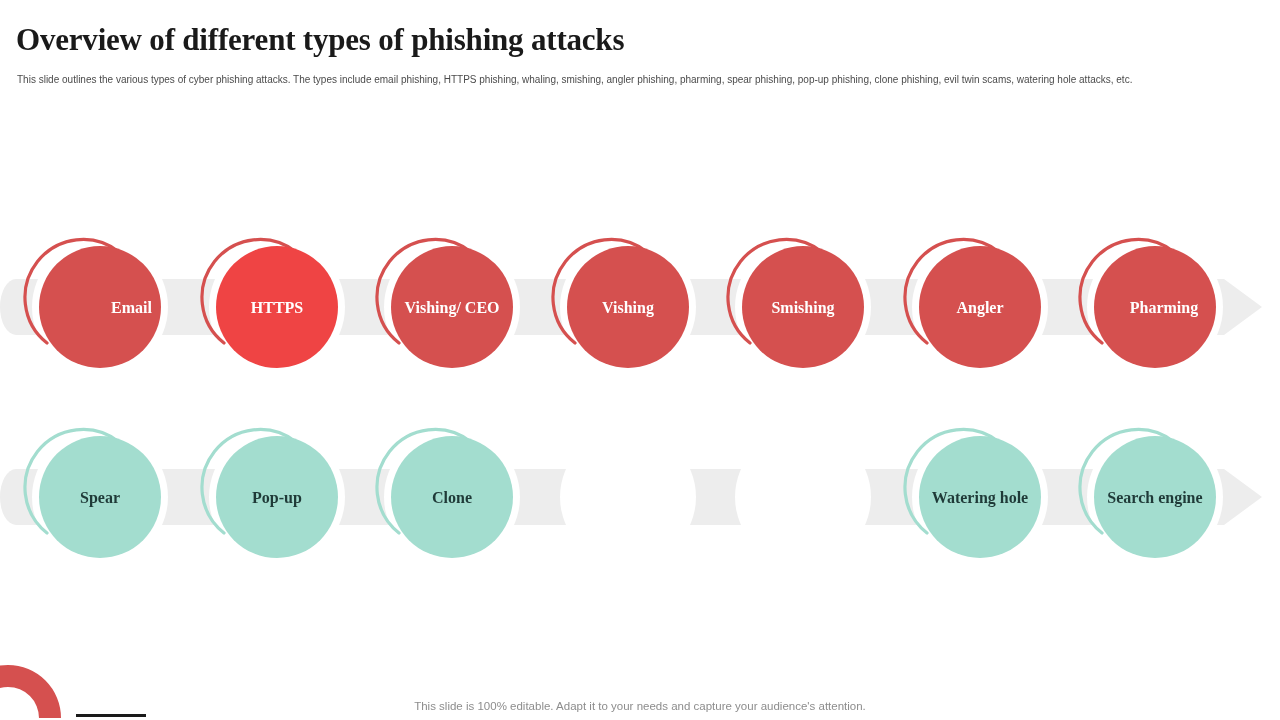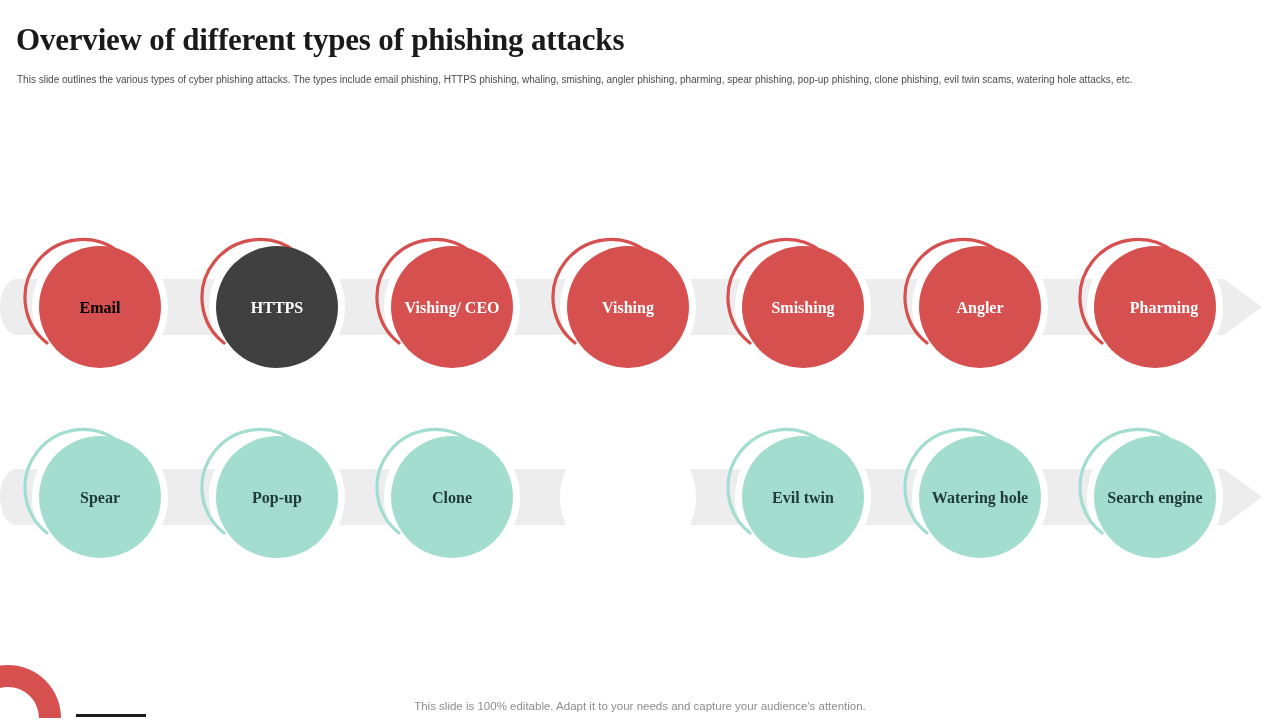--- a/index.html
+++ b/index.html
@@ -169,30 +169,30 @@
         </g>
       </svg>
     </div>
   <div class="node red" style="left: 39px;">
         <div class="arc">
           <svg width="128" height="128" viewBox="0 0 128 128" xmlns="http://www.w3.org/2000/svg">
             <path d="M24 108 A58 58 0 0 1 96 17" fill="none" stroke="#d5504f" stroke-width="3.2" stroke-linecap="round"></path>
           </svg>
         </div>
         <div class="disc" style="background: rgb(213, 80, 79);">
-          <div class="label" style="color: #000000;">Email</div>
+          <div class="label" style="color: #ffffff; text-align: right;">Email</div>
         </div>
       </div>
       <div class="node red" style="left: 216px;">
         <div class="arc">
           <svg width="128" height="128" viewBox="0 0 128 128" xmlns="http://www.w3.org/2000/svg">
             <path d="M24 108 A58 58 0 0 1 96 17" fill="none" stroke="#d5504f" stroke-width="3.2" stroke-linecap="round"></path>
           </svg>
         </div>
-        <div class="disc" style="background: #404040;">
+        <div class="disc" style="background: #ef4444;">
           <div class="label" style="color: rgb(255, 255, 255);">HTTPS</div>
         </div>
       </div>
       <div class="node red" style="left: 391px;">
         <div class="arc">
           <svg width="128" height="128" viewBox="0 0 128 128" xmlns="http://www.w3.org/2000/svg">
             <path d="M24 108 A58 58 0 0 1 96 17" fill="none" stroke="#d5504f" stroke-width="3.2" stroke-linecap="round"></path>
           </svg>
         </div>
         <div class="disc" style="background: rgb(213, 80, 79);">
@@ -284,30 +284,20 @@
       <div class="node teal" style="left: 391px;">
         <div class="arc">
           <svg width="128" height="128" viewBox="0 0 128 128" xmlns="http://www.w3.org/2000/svg">
             <path d="M24 108 A58 58 0 0 1 96 17" fill="none" stroke="#a3ddcf" stroke-width="3.2" stroke-linecap="round"></path>
           </svg>
         </div>
         <div class="disc" style="background: rgb(163, 221, 207);">
           <div class="label" style="color: rgb(31, 58, 56);">Clone</div>
         </div>
       </div>
-      <div class="node teal" style="left: 742px;">
-        <div class="arc">
-          <svg width="128" height="128" viewBox="0 0 128 128" xmlns="http://www.w3.org/2000/svg">
-            <path d="M24 108 A58 58 0 0 1 96 17" fill="none" stroke="#a3ddcf" stroke-width="3.2" stroke-linecap="round"></path>
-          </svg>
-        </div>
-        <div class="disc" style="background: rgb(163, 221, 207);">
-          <div class="label" style="color: rgb(31, 58, 56);">Evil twin</div>
-        </div>
-      </div>
       <div class="node teal" style="left: 919px;">
         <div class="arc">
           <svg width="128" height="128" viewBox="0 0 128 128" xmlns="http://www.w3.org/2000/svg">
             <path d="M24 108 A58 58 0 0 1 96 17" fill="none" stroke="#a3ddcf" stroke-width="3.2" stroke-linecap="round"></path>
           </svg>
         </div>
         <div class="disc" style="background: rgb(163, 221, 207);">
           <div class="label" style="color: rgb(31, 58, 56);">Watering hole</div>
         </div>
       </div>

